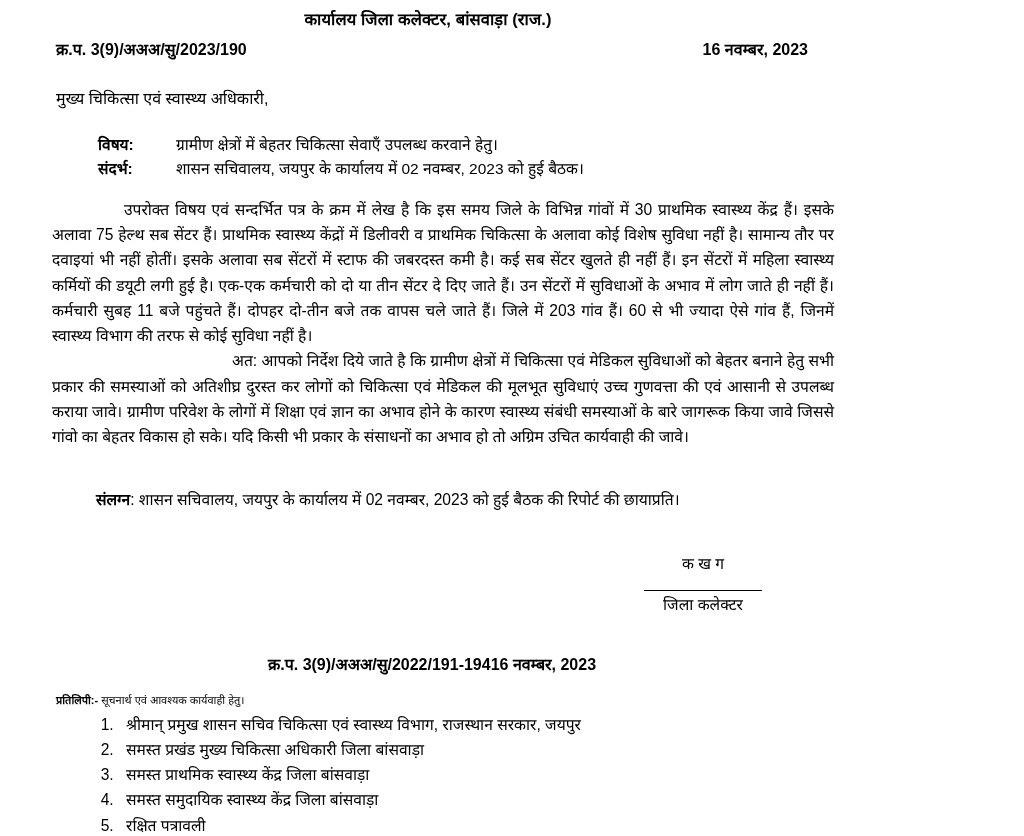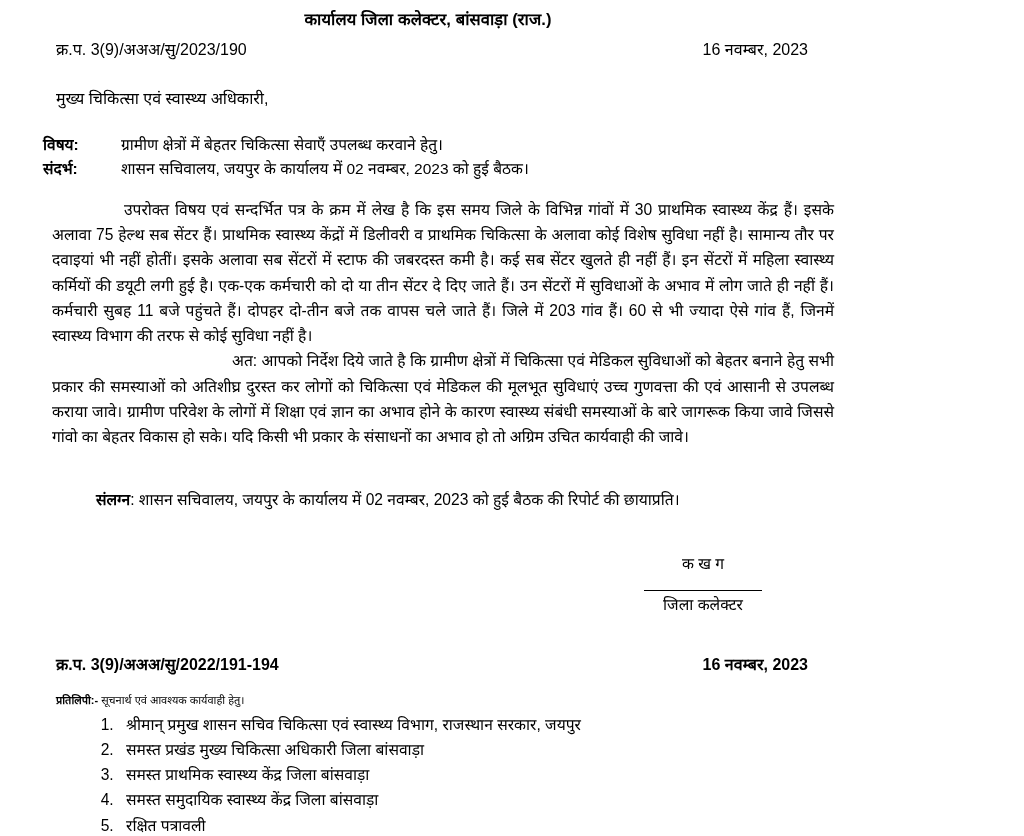--- a/index.html
+++ b/index.html
@@ -33,38 +33,38 @@
     font-size: 16.5px;
     padding-top: 8px;
     letter-spacing: 0.1px;
   }
   .ref-row {
     display: flex;
     justify-content: space-between;
     align-items: baseline;
     margin-top: 9px;
     padding: 0 48px 0 56px;
-    font-weight: normal;
+    font-weight: bold;
     font-size: 16px;
   }
   .ref-no { white-space: nowrap; }
   .ref-date { white-space: nowrap; }
 
   
   .addressee {
     margin-top: 26px;
     padding-left: 56px;
     font-size: 16px;
     line-height: 1.5;
   }
 
   
   .meta-block {
     margin-top: 22px;
-    padding-left: 43px;
+    padding-left: 98px;
     font-size: 15.5px;
   }
   .meta-row {
     display: flex;
     align-items: baseline;
     line-height: 1.55;
   }
   .meta-label {
     font-weight: bold;
     width: 78px;
@@ -114,21 +114,21 @@
   .sign-title { white-space: nowrap; }
   .sign-place { white-space: nowrap; }
 
   
   .copy-section {
     margin-top: 38px;
     padding: 0 48px 0 56px;
   }
   .copy-ref-row {
     display: flex;
-    justify-content: space-between;
+    justify-content: center;
     align-items: baseline;
     font-weight: bold;
     font-size: 16px;
     margin-top: 27px;
   }
   .copy-heading {
     margin-top: 17px;
     font-size: 11px;
   }
   .copy-heading b { font-weight: bold; }

